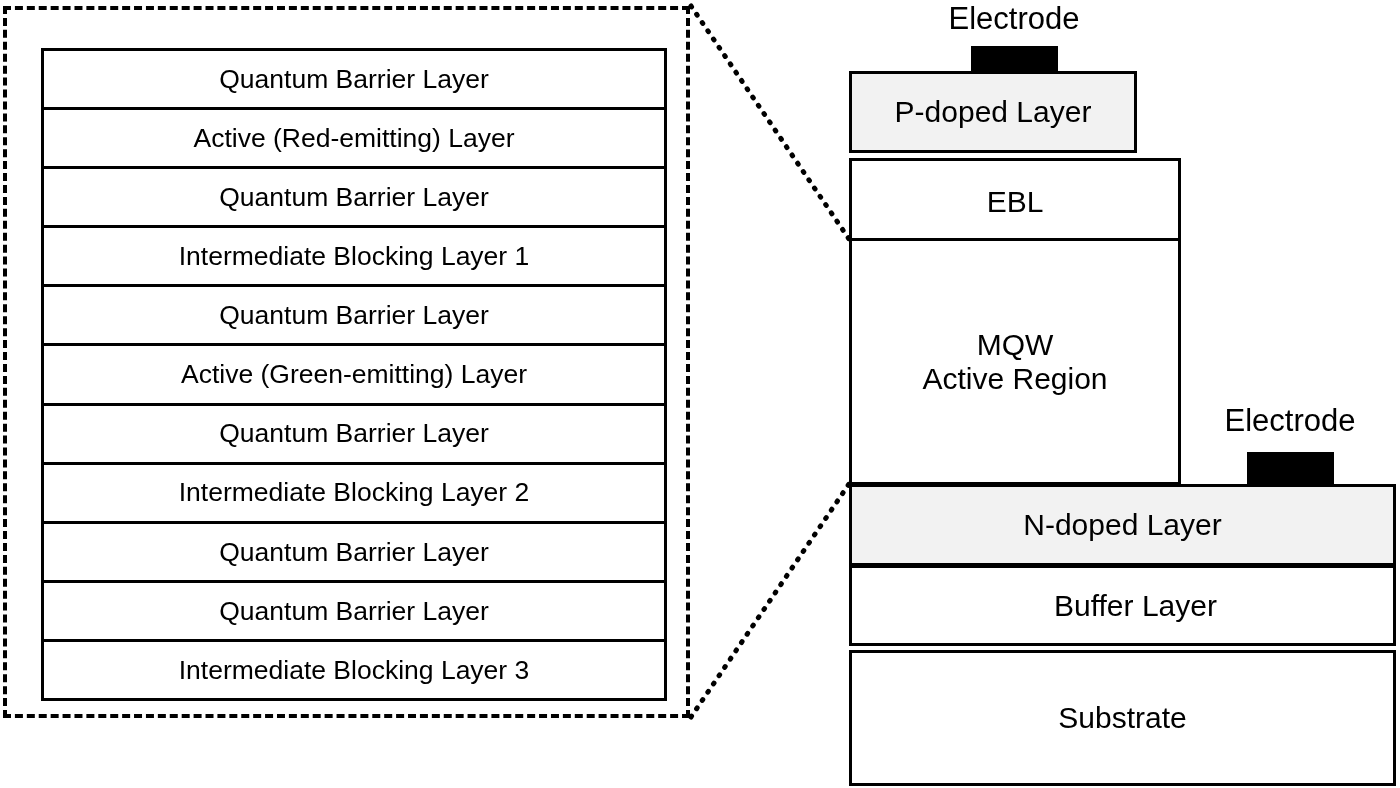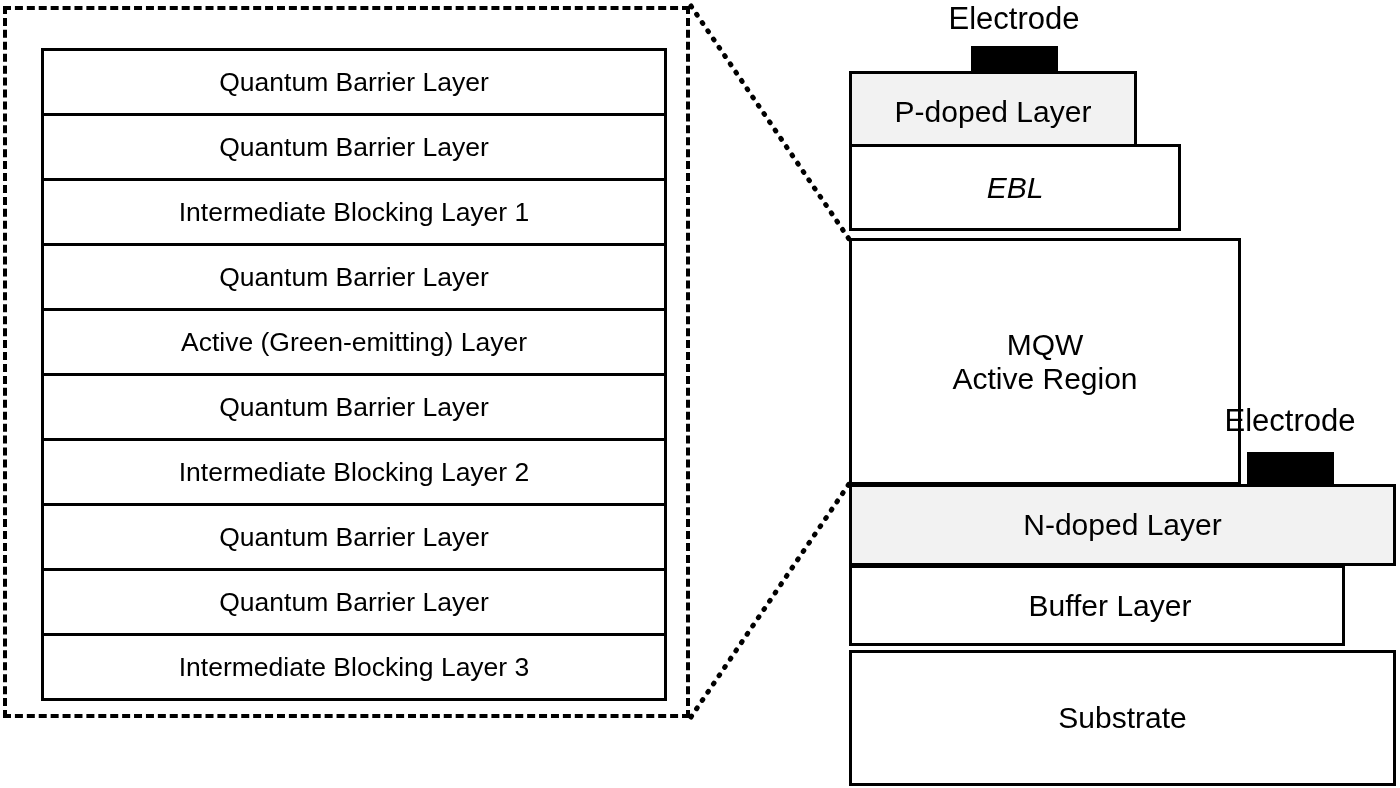--- a/index.html
+++ b/index.html
@@ -104,46 +104,45 @@
   
   #p-doped-layer {
     left: 849px;
     top: 71px;
     width: 288px;
     height: 82px;
     background: #f2f2f2;
   }
   #ebl-layer {
     left: 849px;
-    top: 144px;
+    top: 158px;
     width: 332px;
     height: 87px;
     background: #ffffff;
-    font-style: italic;
   }
   #mqw-layer {
     left: 849px;
     top: 238px;
-    width: 392px;
+    width: 332px;
     height: 247px;
     background: #ffffff;
   }
 
   
   #n-doped-layer {
     left: 849px;
     top: 484px;
     width: 547px;
     height: 82px;
     background: #f2f2f2;
   }
   #buffer-layer {
     left: 849px;
     top: 565px;
-    width: 496px;
+    width: 547px;
     height: 81px;
     background: #ffffff;
     padding-left: 26px;
   }
   #substrate-layer {
     left: 849px;
     top: 650px;
     width: 547px;
     height: 136px;
     background: #ffffff;
@@ -196,20 +195,23 @@
     <line x1="691" y1="717" x2="849" y2="484" stroke="#000000" stroke-width="5" stroke-linecap="round" stroke-dasharray="1 9"></line>
   </svg>
 
   <div id="dashed-callout">
     <div id="layer-stack">
 
       <div class="stack-row">
         <span class="stack-row-label">Quantum Barrier Layer</span>
       </div>
       <div class="stack-row">
+        <span class="stack-row-label">Active (Red-emitting) Layer</span>
+      </div>
+      <div class="stack-row">
         <span class="stack-row-label">Quantum Barrier Layer</span>
       </div>
       <div class="stack-row">
         <span class="stack-row-label">Intermediate Blocking Layer 1</span>
       </div>
       <div class="stack-row">
         <span class="stack-row-label">Quantum Barrier Layer</span>
       </div>
       <div class="stack-row">
         <span class="stack-row-label">Active (Green-emitting) Layer</span>

